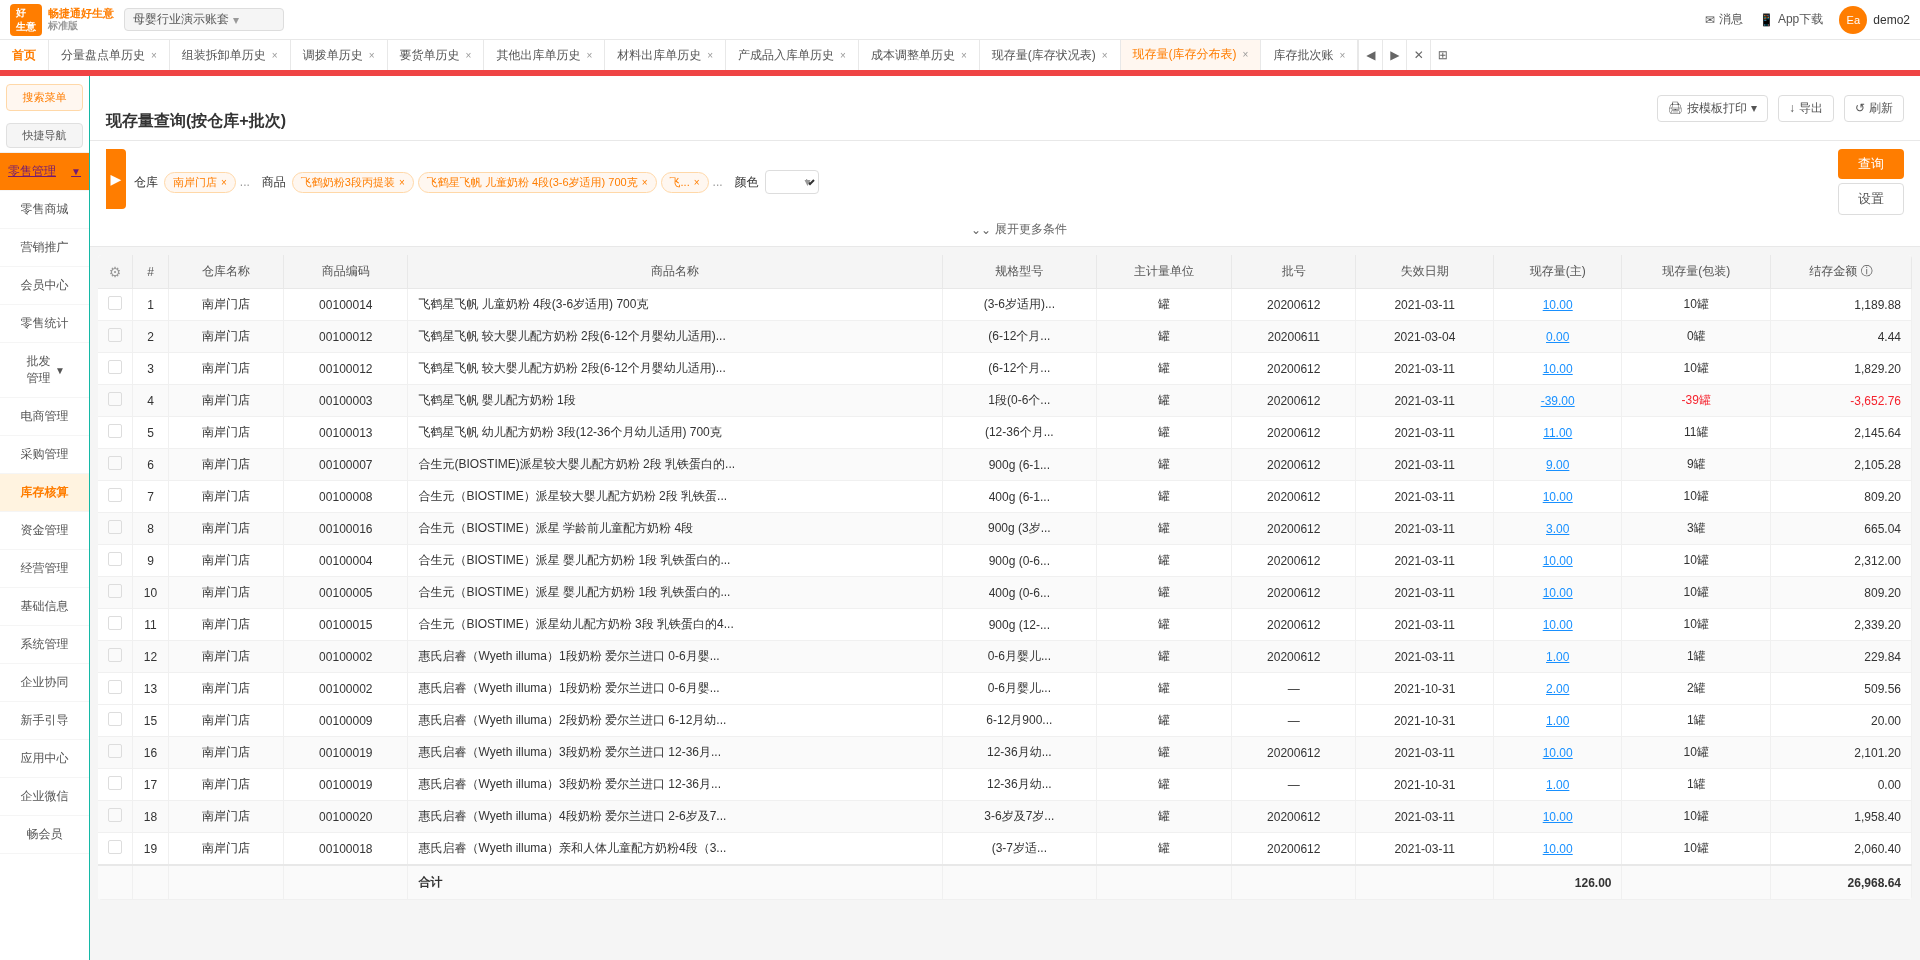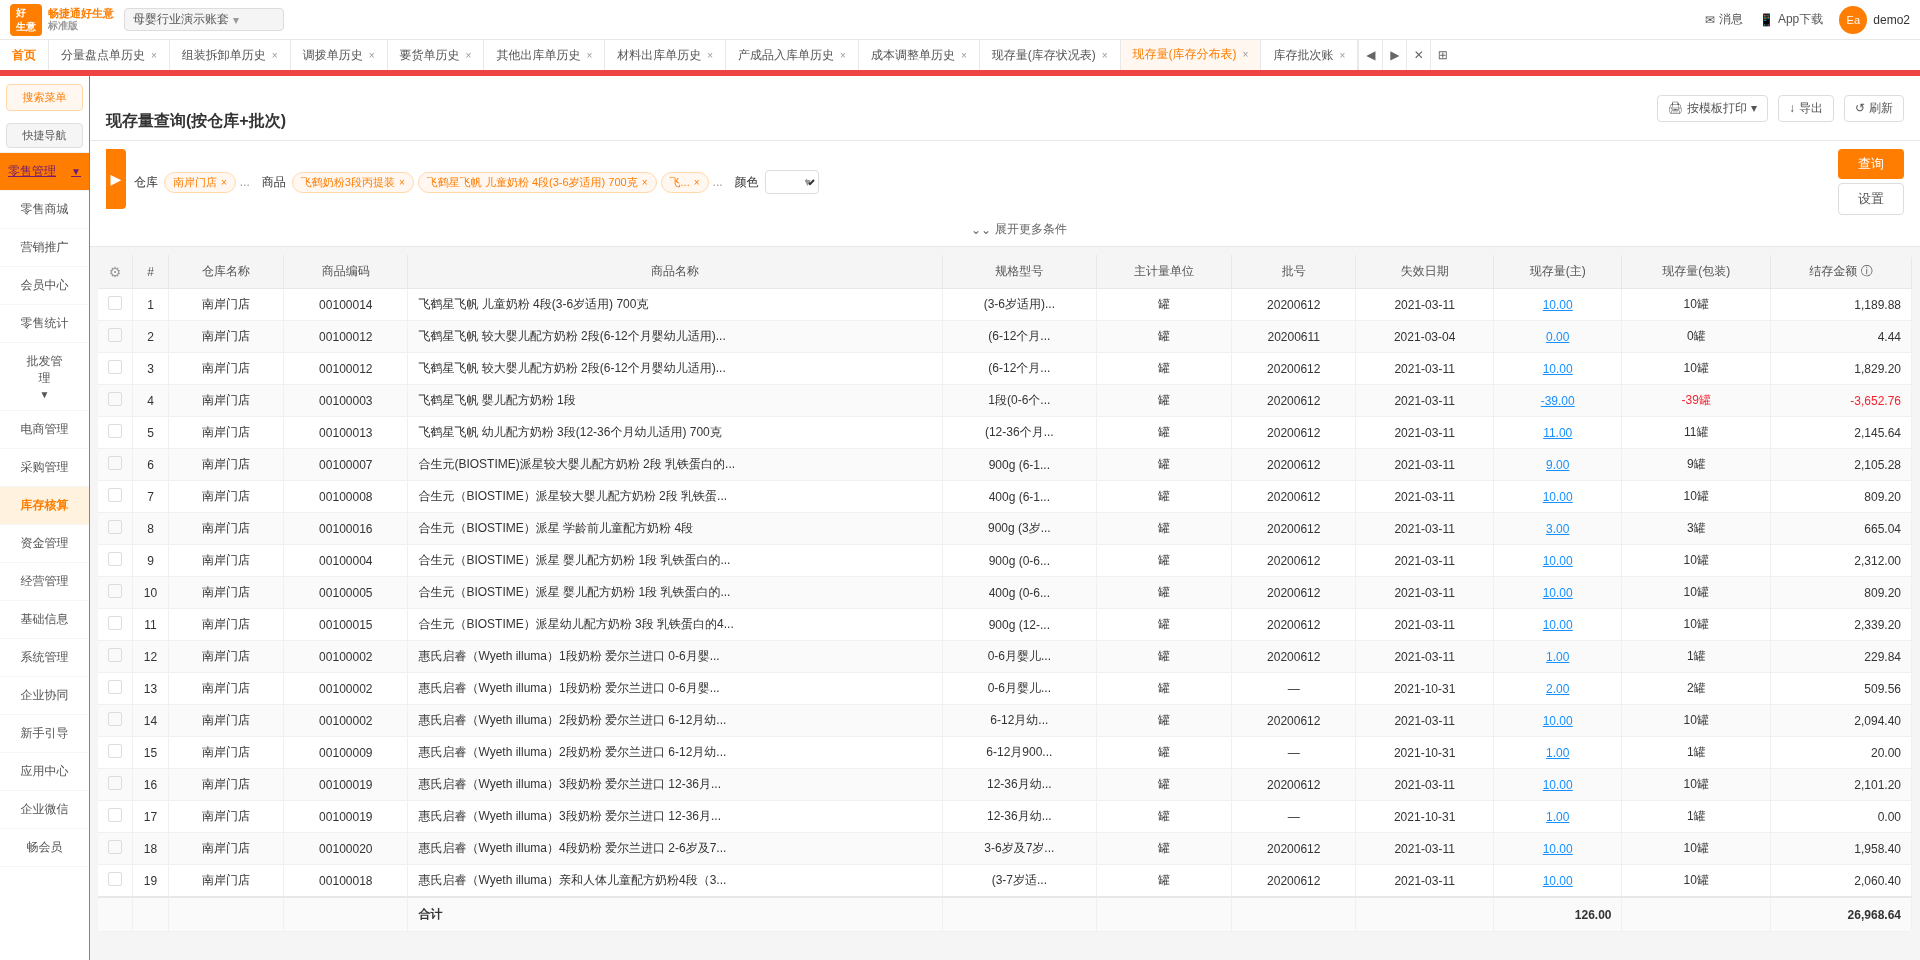--- a/index.html
+++ b/index.html
@@ -186,21 +186,21 @@
       </div>
       <div class="sidebar-item">
         <span>营销推广</span>
       </div>
       <div class="sidebar-item">
         <span>会员中心</span>
       </div>
       <div class="sidebar-item">
         <span>零售统计</span>
       </div>
-      <div class="sidebar-item" style="flex-direction:column;justify-content:center;padding:10px 24px;">
+      <div class="sidebar-item" style="flex-direction:row;justify-content:center;padding:10px 24px;">
         <span>批发管理</span>
         <span style="font-size:10px;">▼</span>
       </div>
       <div class="sidebar-item">
         <span>电商管理</span>
       </div>
       <div class="sidebar-item">
         <span>采购管理</span>
       </div>
       <div class="sidebar-item" style="background:#fff3e0;color:#ff7d00;font-weight:bold;">
@@ -510,34 +510,20 @@
       <td>00100002</td>
       <td class="text-left" style="max-width:320px;overflow:hidden;text-overflow:ellipsis;white-space:nowrap;">惠氏启睿（Wyeth illuma）1段奶粉 爱尔兰进口 0-6月婴...</td>
       <td>0-6月婴儿...</td>
       <td>罐</td>
       <td>—</td>
       <td>2021-10-31</td>
       <td style="color:#1890ff;text-decoration:underline;cursor:pointer;">2.00</td>
       <td style="">2罐</td>
       <td class="text-right" style="">509.56</td>
     </tr>
-            <tr style="background: rgb(250, 250, 250);">
-      <td><span class="checkbox-icon"></span></td>
-      <td class="row-num">14</td>
-      <td>南岸门店</td>
-      <td>00100002</td>
-      <td class="text-left" style="max-width:320px;overflow:hidden;text-overflow:ellipsis;white-space:nowrap;">惠氏启睿（Wyeth illuma）2段奶粉 爱尔兰进口 6-12月幼...</td>
-      <td>6-12月幼...</td>
-      <td>罐</td>
-      <td>20200612</td>
-      <td>2021-03-11</td>
-      <td style="color:#1890ff;text-decoration:underline;cursor:pointer;">10.00</td>
-      <td style="">10罐</td>
-      <td class="text-right" style="">2,094.40</td>
-    </tr>
             <tr style="background: rgb(255, 255, 255);">
       <td><span class="checkbox-icon"></span></td>
       <td class="row-num">15</td>
       <td>南岸门店</td>
       <td>00100009</td>
       <td class="text-left" style="max-width:320px;overflow:hidden;text-overflow:ellipsis;white-space:nowrap;">惠氏启睿（Wyeth illuma）2段奶粉 爱尔兰进口 6-12月幼...</td>
       <td>6-12月900...</td>
       <td>罐</td>
       <td>—</td>
       <td>2021-10-31</td>

